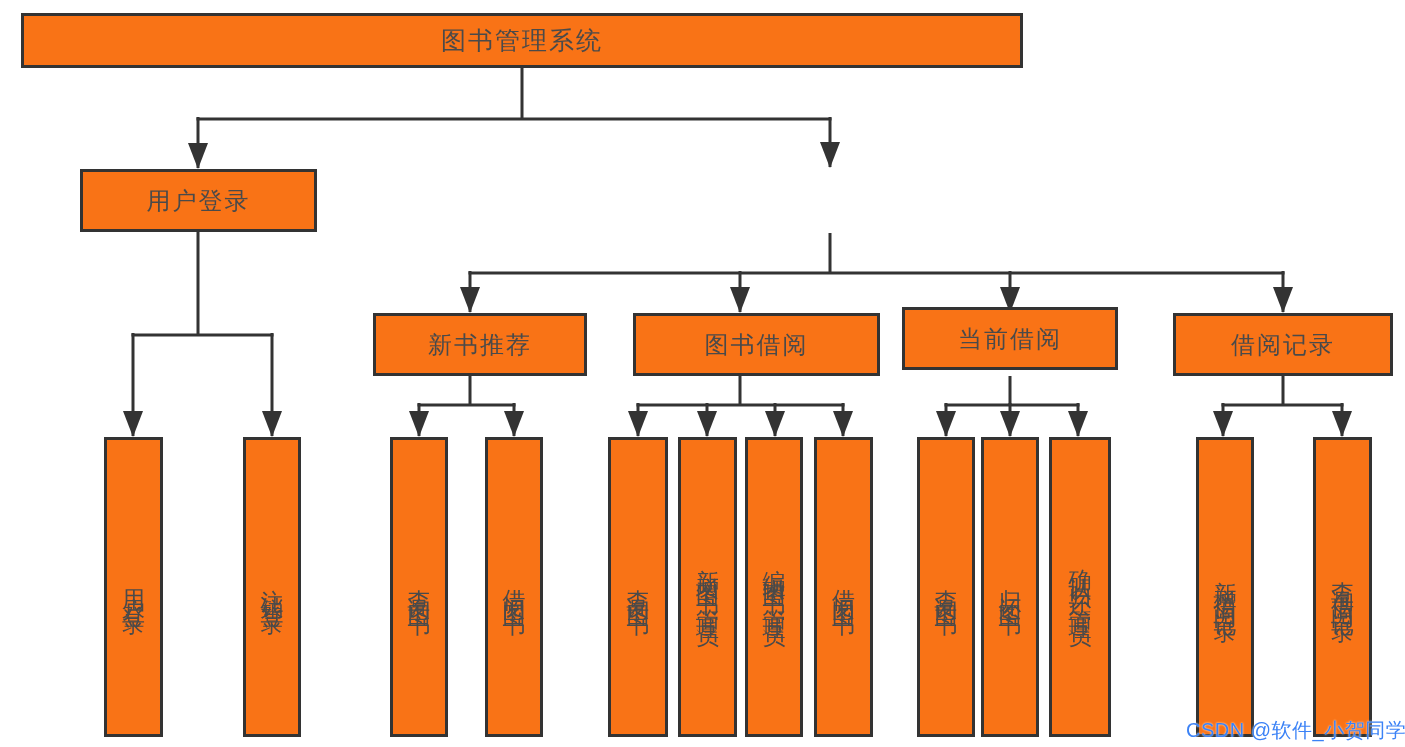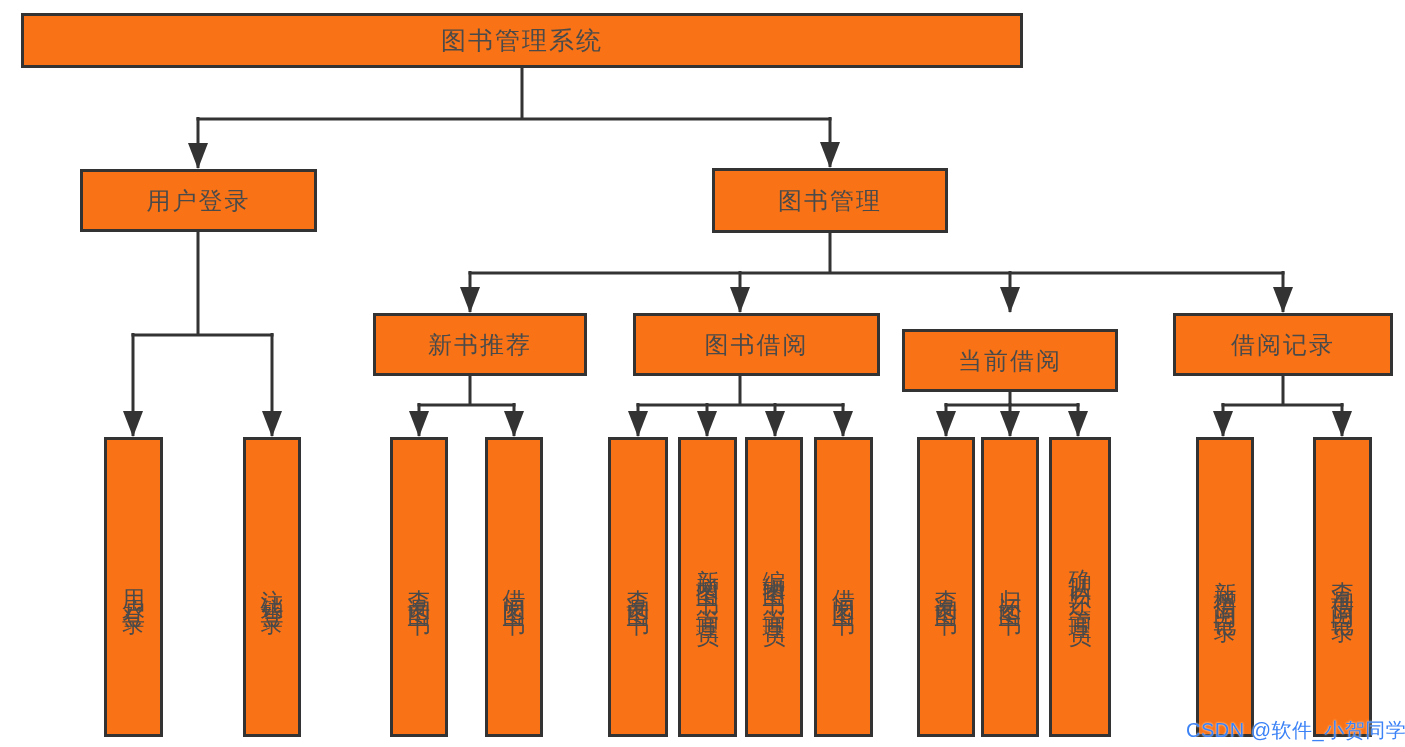--- a/index.html
+++ b/index.html
@@ -113,25 +113,24 @@
         <path d="M1283,376 V405 M1221.5,405 H1343.5"></path>
         <line x1="1223" y1="403" x2="1223" y2="436" marker-end="url(#ah)"></line>
         <line x1="1342" y1="403" x2="1342" y2="436" marker-end="url(#ah)"></line>
       </g>
     </g>
   </svg>
 
   <div class="box h root" style="left:21px; top:13px; width:1002px; height:55px;">图书管理系统</div>
 
   <div class="box h" style="left:80px; top:169px; width:237px; height:63px;">用户登录</div>
-  <div class="box h" style="left:712px; top:168px; width:236px; height:65px;">图书管理</div>
 
   <div class="box h" style="left:373px; top:313px; width:214px; height:63px;">新书推荐</div>
   <div class="box h" style="left:633px; top:313px; width:247px; height:63px;">图书借阅</div>
-  <div class="box h" style="left:902px; top:329px; width:216px; height:63px;">当前借阅</div>
+  <div class="box h" style="left:902px; top:307px; width:216px; height:63px;">当前借阅</div>
   <div class="box h" style="left:1173px; top:313px; width:220px; height:63px;">借阅记录</div>
 
   <div class="box leaf" style="left:104px; width:59px;">
     <span class="vtext">用户登录</span>
   </div>
   <div class="box leaf" style="left:243px; width:58px;">
     <span class="vtext">注销登录</span>
   </div>
 
   <div class="box leaf" style="left:390px; width:58px;">

